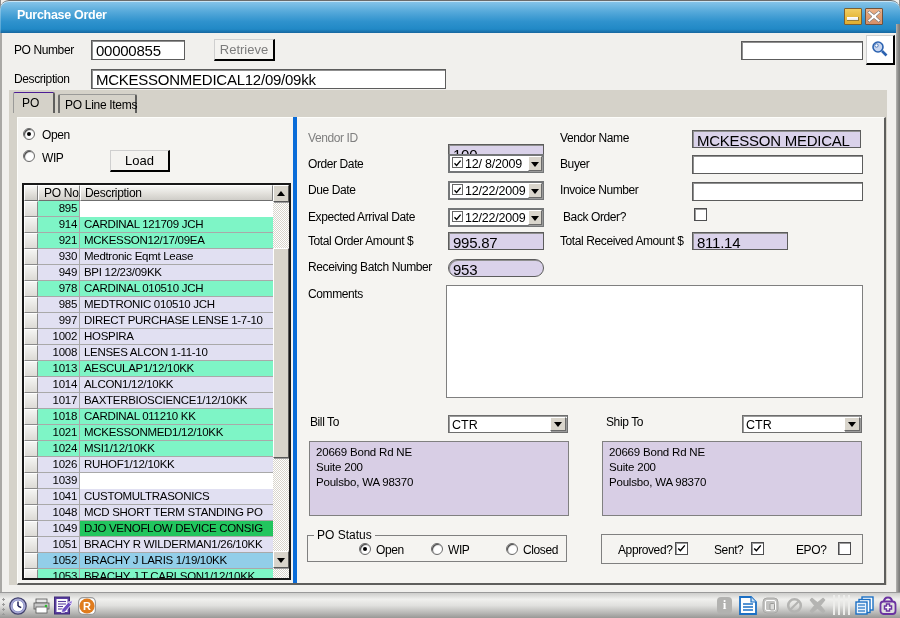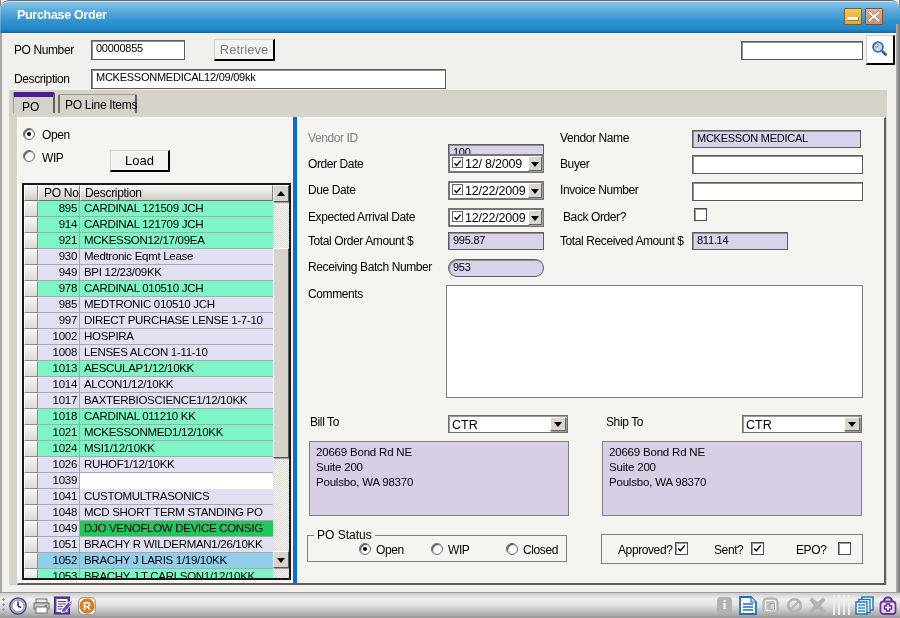--- a/index.html
+++ b/index.html
@@ -1,21 +1,21 @@
 <!DOCTYPE html>
 <html><head>
 <meta charset="utf-8">
 <style>
   * { margin:0; padding:0; box-sizing:border-box; }
   html,body { width:900px; height:618px; overflow:hidden; }
   body { font-family:"Liberation Sans", sans-serif; background:#E9E7E4; position:relative; }
   .abs { position:absolute; }
   .lbl { position:absolute; font-size:12px; letter-spacing:-0.4px; color:#000; white-space:nowrap; }
   .inp { position:absolute; background:#fff; border:1px solid #5c5c5c;
-         box-shadow: inset 1px 1px 0 #8f8f8f; font-size:11px; letter-spacing:-0.25px; color:#000;
+         box-shadow: inset 1px 1px 0 #8f8f8f; font-size:15px; letter-spacing:-0.25px; color:#000;
          padding:1px 0 0 4px; white-space:nowrap; overflow:hidden; }
   .lav { background:#DAD2EA; }
   .btn { position:absolute; background:#F4F3F0; border-top:1px solid #cfcfcf; border-left:1px solid #cfcfcf;
          border-right:2px solid #000; border-bottom:2px solid #000;
          font-size:13px; color:#000; text-align:center; }
   .chk { position:absolute; width:13px; height:13px; background:#fff;
          border:1px solid #4e4e50; box-shadow:inset 1px 1px 0 #9b9b9b; }
   .radio { position:absolute; width:12px; height:12px; border-radius:50%; background:#fff;
            border:1px solid #6a6a6a; box-shadow: inset 1px 1px 1px #404040; }
   .radio.sel::after { content:""; position:absolute; left:3px; top:3px; width:4px; height:4px;
@@ -57,21 +57,21 @@
     <circle cx="6.5" cy="6.5" r="1.7" fill="#fff" stroke="#2B62B0" stroke-width="0.8"></circle>
     <line x1="12" y1="12" x2="16.5" y2="16.5" stroke="#2B62B0" stroke-width="2.6"></line>
   </svg>
 </div>
 
 <div class="lbl" style="left:14px; top:72px;">Description</div>
 <div class="inp" style="left:91px; top:69px; width:355px; height:20px;">MCKESSONMEDICAL12/09/09kk</div>
 
 <div class="abs" style="left:9px; top:90px; width:878px; height:495px; background:#D5D2C9;"></div>
 
-<div class="abs" style="left:13px; top:92px; width:42px; height:21px; background:#D5D2C9; border-top:5px solid #4c1d95; border-left:1px solid #9a9a98; border-right:2px solid #5f5f5d; border-bottom:none; border-radius:2px 2px 0 0; font-size:12px; padding:3px 0 0 8px;">PO</div>
+<div class="abs" style="left:13px; top:92px; width:42px; height:21px; background:#D5D2C9; border-top:1px solid #4c1d95; border-left:1px solid #9a9a98; border-right:2px solid #5f5f5d; border-bottom:none; border-radius:2px 2px 0 0; font-size:12px; padding:3px 0 0 8px;">PO</div>
 <div class="abs" style="left:58px; top:94px; width:79px; height:19px; background:#D5D2C9; border-top:1px solid #9a9a98; border-left:2px solid #6f6f6d; border-right:2px solid #5f5f5d; border-bottom:none; border-radius:2px 2px 0 0; font-size:12px; letter-spacing:-0.3px; white-space:nowrap; padding:3px 0 0 5px;">PO Line Items</div>
 
 <div class="abs" style="left:17px; top:117px; width:869px; height:468px; background:#F5F4F1;
      border-top:1px solid #FDFDFA; border-left:1px solid #FDFDFA; border-right:2px solid #5e5e5c; border-bottom:2px solid #5e5e5c;"></div>
 
 <div class="radio sel" style="left:23px; top:128px;"></div>
 <div class="lbl" style="left:42px; top:128px;">Open</div>
 <div class="radio" style="left:23px; top:150px;"></div>
 <div class="lbl" style="left:42px; top:151px;">WIP</div>
 <div class="btn" style="left:110px; top:150px; width:60px; height:22px; padding-top:2px;">Load</div>
@@ -81,21 +81,20 @@
       <span style="position:absolute;top:0px;font-size:12px;letter-spacing:-0.3px;"></span>
     </div>
     <div style="position:absolute;left:14px;top:0px;width:42px;height:16px;background:linear-gradient(#F7F7F5,#E2E0DB 55%,#CFCDC8);border-top:1px solid #fff;border-left:1px solid #fff;border-right:1px solid #808080;border-bottom:1px solid #6f6f6f;">
       <span style="position:absolute;top:0px;font-size:12px;letter-spacing:-0.3px;left:5px;white-space:nowrap">PO No.</span>
     </div>
     <div style="position:absolute;left:56px;top:0px;width:193px;height:16px;background:linear-gradient(#F7F7F5,#E2E0DB 55%,#CFCDC8);border-top:1px solid #fff;border-left:1px solid #fff;border-right:1px solid #808080;border-bottom:1px solid #6f6f6f;">
       <span style="position:absolute;top:0px;font-size:12px;letter-spacing:-0.3px;left:4px;white-space:nowrap">Description</span>
     </div>
     <div style="position:absolute;left:0;top:16px;width:14px;height:16px;background:linear-gradient(#F4F4F2,#DDDBD6);border-top:1px solid #fff;border-left:1px solid #fff;border-right:1px solid #8a8a8a;border-bottom:1px solid #8a8a8a;"></div>
     <div style="position:absolute;left:14px;top:16px;width:42px;height:16px;background:#7EF5C6;border-bottom:1px solid #a9a9a9;border-right:1px solid #a9a9a9;text-align:right;padding:1px 2px 0 0;">895</div>
-    <div style="position:absolute;left:56px;top:16px;width:193px;height:16px;background:#7EF5C6;border-bottom:1px solid #a9a9a9;padding:1px 0 0 4px;white-space:nowrap;overflow:hidden;">CARDINAL 121509 JCH</div>
     <div style="position:absolute;left:0;top:32px;width:14px;height:16px;background:linear-gradient(#F4F4F2,#DDDBD6);border-top:1px solid #fff;border-left:1px solid #fff;border-right:1px solid #8a8a8a;border-bottom:1px solid #8a8a8a;"></div>
     <div style="position:absolute;left:14px;top:32px;width:42px;height:16px;background:#7EF5C6;border-bottom:1px solid #a9a9a9;border-right:1px solid #a9a9a9;text-align:right;padding:1px 2px 0 0;">914</div>
     <div style="position:absolute;left:56px;top:32px;width:193px;height:16px;background:#7EF5C6;border-bottom:1px solid #a9a9a9;padding:1px 0 0 4px;white-space:nowrap;overflow:hidden;">CARDINAL 121709 JCH</div>
     <div style="position:absolute;left:0;top:48px;width:14px;height:16px;background:linear-gradient(#F4F4F2,#DDDBD6);border-top:1px solid #fff;border-left:1px solid #fff;border-right:1px solid #8a8a8a;border-bottom:1px solid #8a8a8a;"></div>
     <div style="position:absolute;left:14px;top:48px;width:42px;height:16px;background:#7EF5C6;border-bottom:1px solid #a9a9a9;border-right:1px solid #a9a9a9;text-align:right;padding:1px 2px 0 0;">921</div>
     <div style="position:absolute;left:56px;top:48px;width:193px;height:16px;background:#7EF5C6;border-bottom:1px solid #a9a9a9;padding:1px 0 0 4px;white-space:nowrap;overflow:hidden;">MCKESSON12/17/09EA</div>
     <div style="position:absolute;left:0;top:64px;width:14px;height:16px;background:linear-gradient(#F4F4F2,#DDDBD6);border-top:1px solid #fff;border-left:1px solid #fff;border-right:1px solid #8a8a8a;border-bottom:1px solid #8a8a8a;"></div>
     <div style="position:absolute;left:14px;top:64px;width:42px;height:16px;background:#E1E0F2;border-bottom:1px solid #a9a9a9;border-right:1px solid #a9a9a9;text-align:right;padding:1px 2px 0 0;">930</div>
     <div style="position:absolute;left:56px;top:64px;width:193px;height:16px;background:#E1E0F2;border-bottom:1px solid #a9a9a9;padding:1px 0 0 4px;white-space:nowrap;overflow:hidden;">Medtronic Eqmt Lease</div>
     <div style="position:absolute;left:0;top:80px;width:14px;height:16px;background:linear-gradient(#F4F4F2,#DDDBD6);border-top:1px solid #fff;border-left:1px solid #fff;border-right:1px solid #8a8a8a;border-bottom:1px solid #8a8a8a;"></div>

